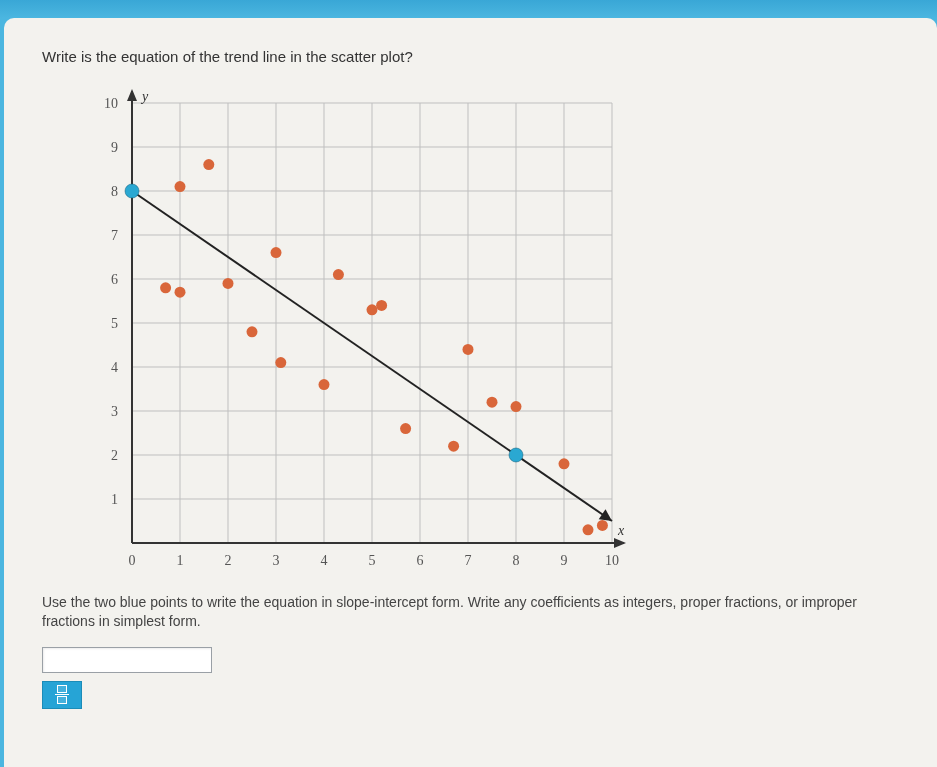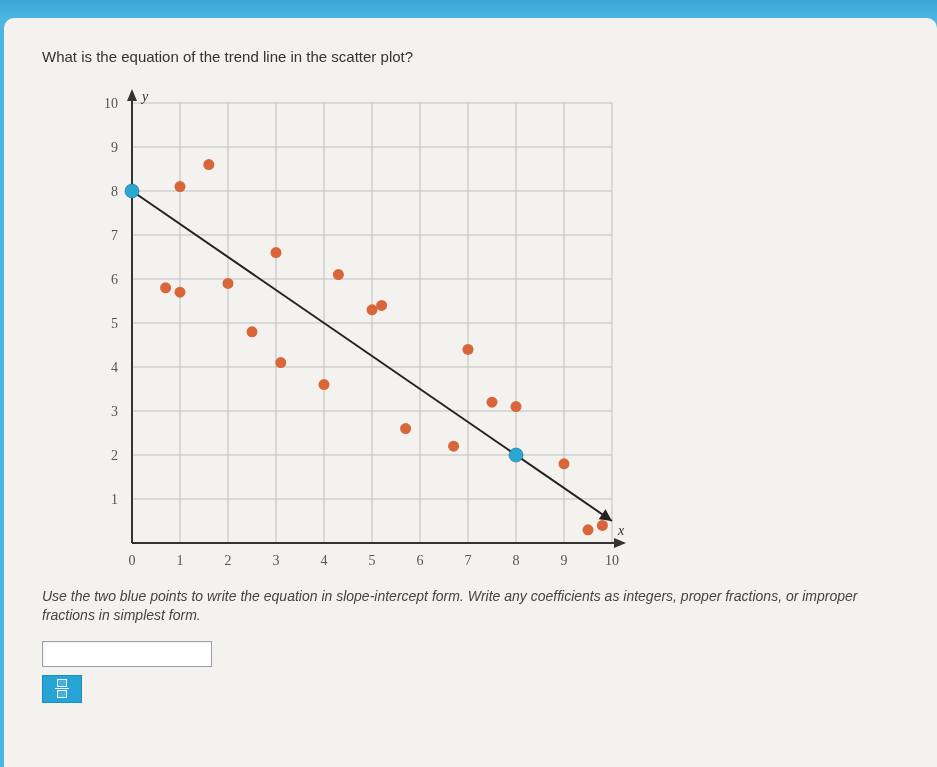--- a/index.html
+++ b/index.html
@@ -25,24 +25,23 @@
     font-weight: 500;
   }
   .chart-area {
     position: relative;
     width: 560px;
     height: 500px;
     margin-left: 30px;
   }
   .chart-svg { display: block; }
   .instruction {
-    font-style: italic;
     font-size: 14px;
     color: #444;
-    margin-top: 4px;
+    margin-top: 10px;
     max-width: 880px;
     line-height: 1.35;
   }
   .answer-row {
     margin-top: 16px;
     display: flex;
     flex-direction: column;
     gap: 8px;
     align-items: flex-start;
   }
@@ -80,21 +79,21 @@
   }
   .fraction-button .bar {
     width: 14px; height: 1px; background: #fff; margin: 1px 0;
   }
 </style>
 </head>
 <body>
 
 <div class="page-wrap">
 
-  <div class="question-text">What is the equation of the trend line in the scatter plot?</div>
+  <div class="question-text">Write is the equation of the trend line in the scatter plot?</div>
 
   <div class="chart-area">
     <svg class="chart-svg" id="chart-svg" width="560" height="500">
         <line x1="108" y1="460" x2="108" y2="20" stroke="#bfbfbf" stroke-width="1"></line>
         <line x1="156" y1="460" x2="156" y2="20" stroke="#bfbfbf" stroke-width="1"></line>
         <line x1="204" y1="460" x2="204" y2="20" stroke="#bfbfbf" stroke-width="1"></line>
         <line x1="252" y1="460" x2="252" y2="20" stroke="#bfbfbf" stroke-width="1"></line>
         <line x1="300" y1="460" x2="300" y2="20" stroke="#bfbfbf" stroke-width="1"></line>
         <line x1="348" y1="460" x2="348" y2="20" stroke="#bfbfbf" stroke-width="1"></line>
         <line x1="396" y1="460" x2="396" y2="20" stroke="#bfbfbf" stroke-width="1"></line>

